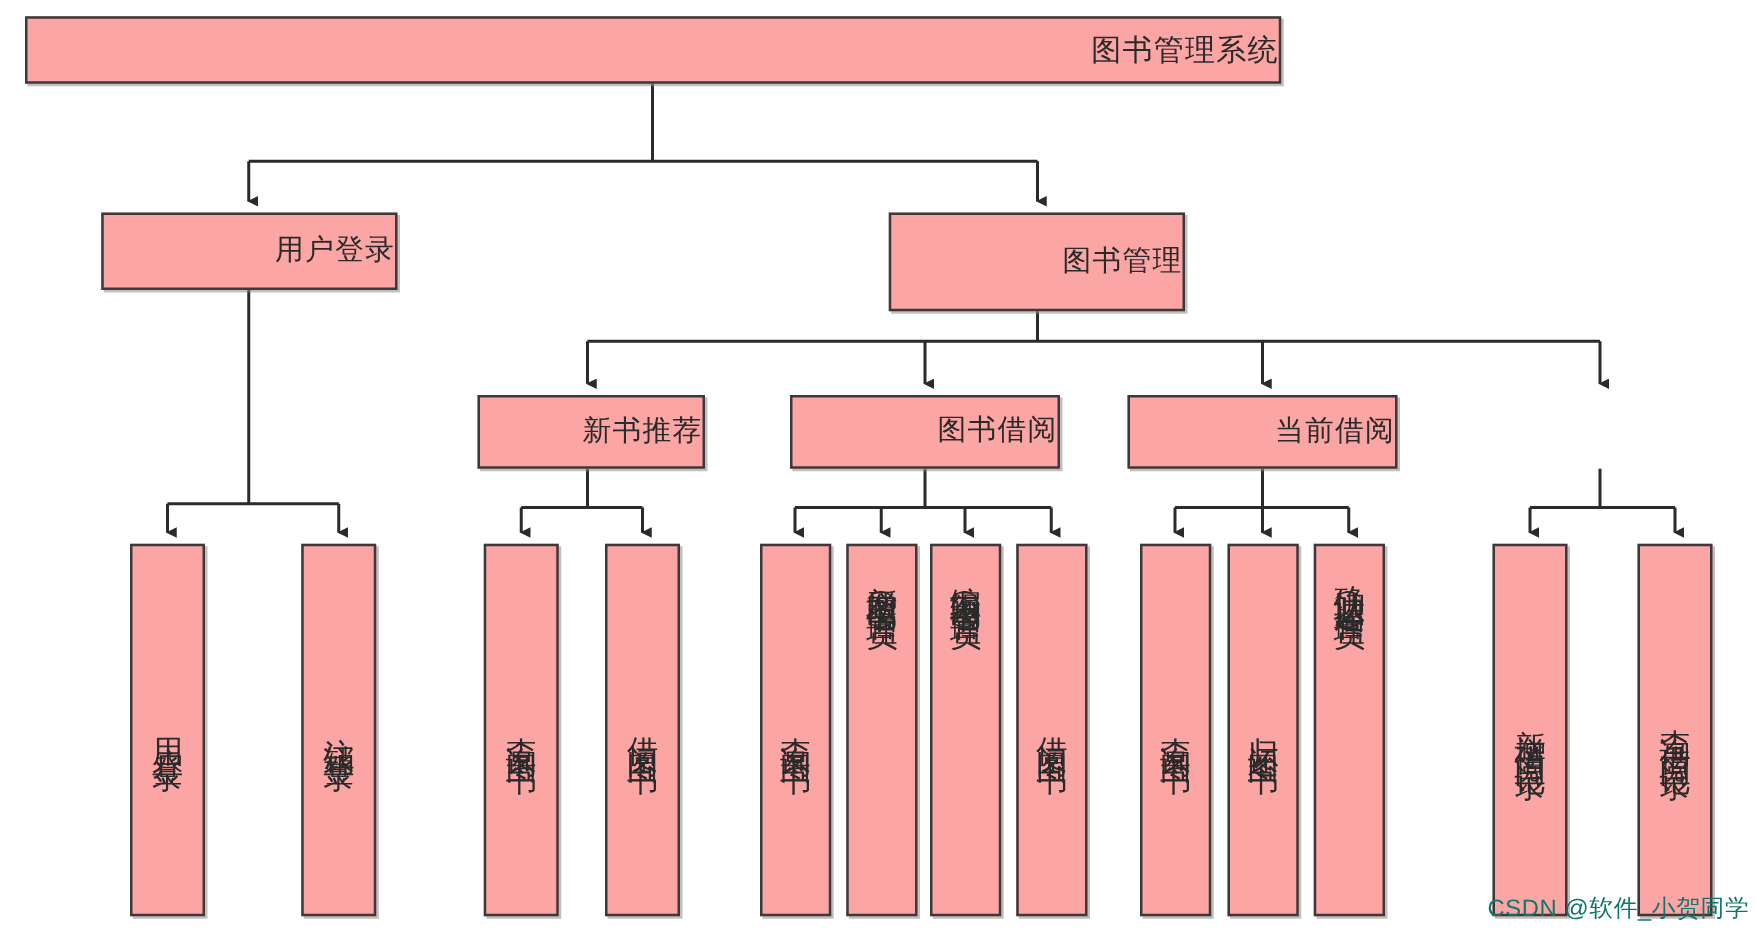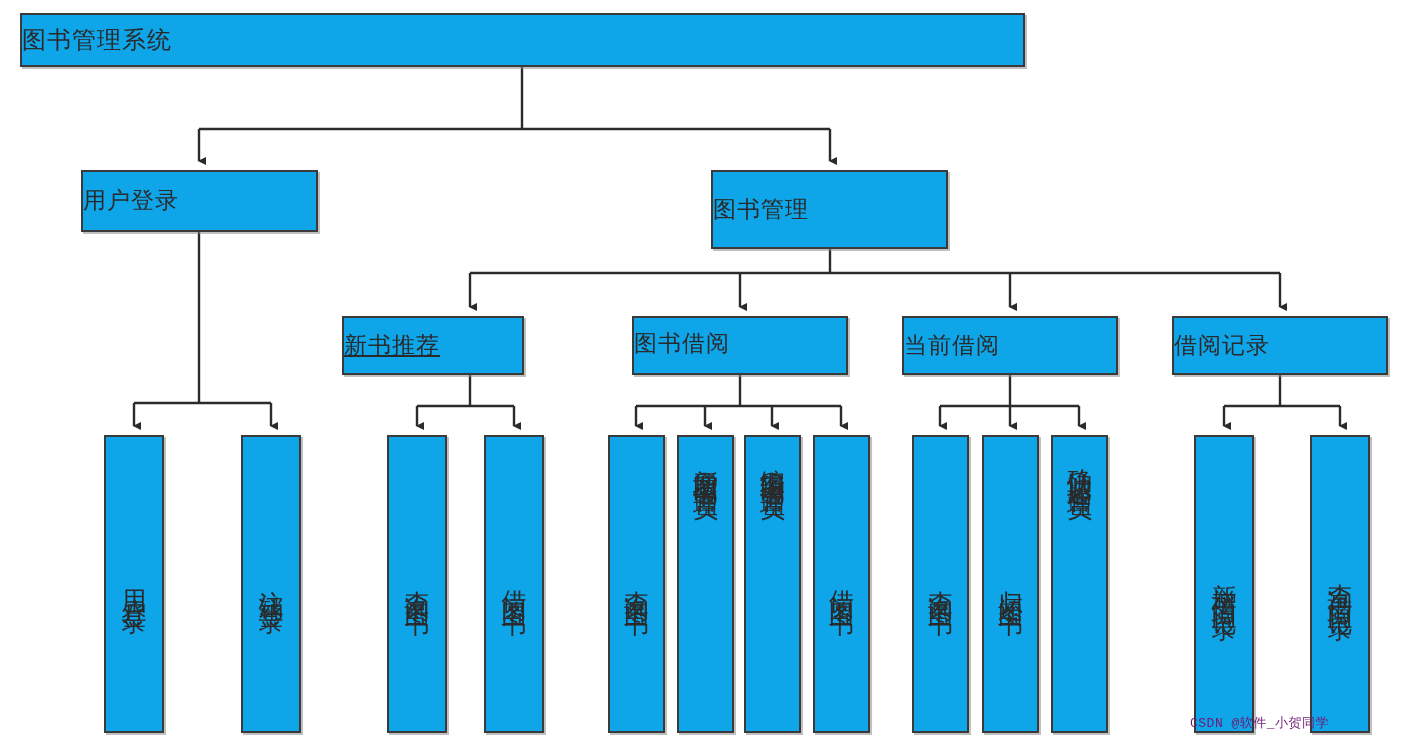--- a/index.html
+++ b/index.html
@@ -8,24 +8,24 @@
     background:#ffffff;
     font-family:"DejaVu Sans","Liberation Sans",sans-serif;
     overflow:hidden;
   }
   #stage{position:relative;width:1405px;height:747px;}
   svg.edges{position:absolute;left:0;top:0;width:1405px;height:747px;pointer-events:none;}
 
   .node{
     position:absolute;
     box-sizing:border-box;
-    background:#0ea5e9;
+    background:#fca5a5;
     border:2.5px solid #3a3a3a;
     box-shadow:2px 2px 0 rgba(140,140,140,.55);
-    display:flex;align-items:center;justify-content:flex-start;
+    display:flex;align-items:center;justify-content:flex-end;
     color:#2a2a2a;
   }
   .node .lbl{
     display:block;
     text-align:center;
     line-height:1.18;
     white-space:pre;
   }
   .h-node .lbl{font-size:23px;letter-spacing:1px;}
   .root .lbl{font-size:24px;letter-spacing:1px;}
@@ -37,25 +37,25 @@
     font-size:25px;
     letter-spacing:7px;
     line-height:1;
     margin:0 auto;
   }
   .leaf.tall .lbl{letter-spacing:4px;}
   .leaf.centerv{align-items:center;padding-top:0;}
 
   .watermark{
     position:absolute;
-    font-size:13px;
-    color:#701a75;
+    font-size:19px;
+    color:#0f766e;
     letter-spacing:.5px;
     white-space:nowrap;
-    font-family:Liberation Mono, monospace;
+    font-family:Liberation Sans, sans-serif;
   }
 </style>
 </head>
 <body>
 
 <div id="stage">
 
   <svg class="edges" viewBox="0 0 1405 747" xmlns="http://www.w3.org/2000/svg">
     <defs>
       <marker id="ar" markerWidth="10" markerHeight="10" refX="4.2" refY="7.4" orient="auto" markerUnits="userSpaceOnUse">
@@ -111,35 +111,32 @@
   </div>
 
   <div class="node h-node" style="left:81px;top:170px;width:237px;height:62px;">
     <span class="lbl">用户登录</span>
   </div>
 
   <div class="node h-node" style="left:711px;top:170px;width:237px;height:79px;">
     <span class="lbl">图书管理</span>
   </div>
 
-  <div class="node h-node" style="left:342px;top:316px;width:182px;height:59px;text-decoration:underline;">
+  <div class="node h-node" style="left:382px;top:316px;width:182px;height:59px;">
     <span class="lbl">新书推荐</span>
   </div>
 
   <div class="node h-node" style="left:632px;top:316px;width:216px;height:59px;font-family:Liberation Mono, monospace;">
     <span class="lbl">图书借阅</span>
   </div>
 
   <div class="node h-node" style="left:902px;top:316px;width:216px;height:59px;">
     <span class="lbl">当前借阅</span>
   </div>
 
-  <div class="node h-node" style="left:1172px;top:316px;width:216px;height:59px;">
-    <span class="lbl">借阅记录</span>
-  </div>
 
   <div class="node leaf centerv" style="left:104px;top:435px;width:60px;height:298px;">
     <span class="lbl">用户登录</span>
   </div>
 
   <div class="node leaf centerv" style="left:241px;top:435px;width:60px;height:298px;">
     <span class="lbl">注销登录</span>
   </div>
 
   <div class="node leaf centerv" style="left:387px;top:435px;width:60px;height:298px;">

